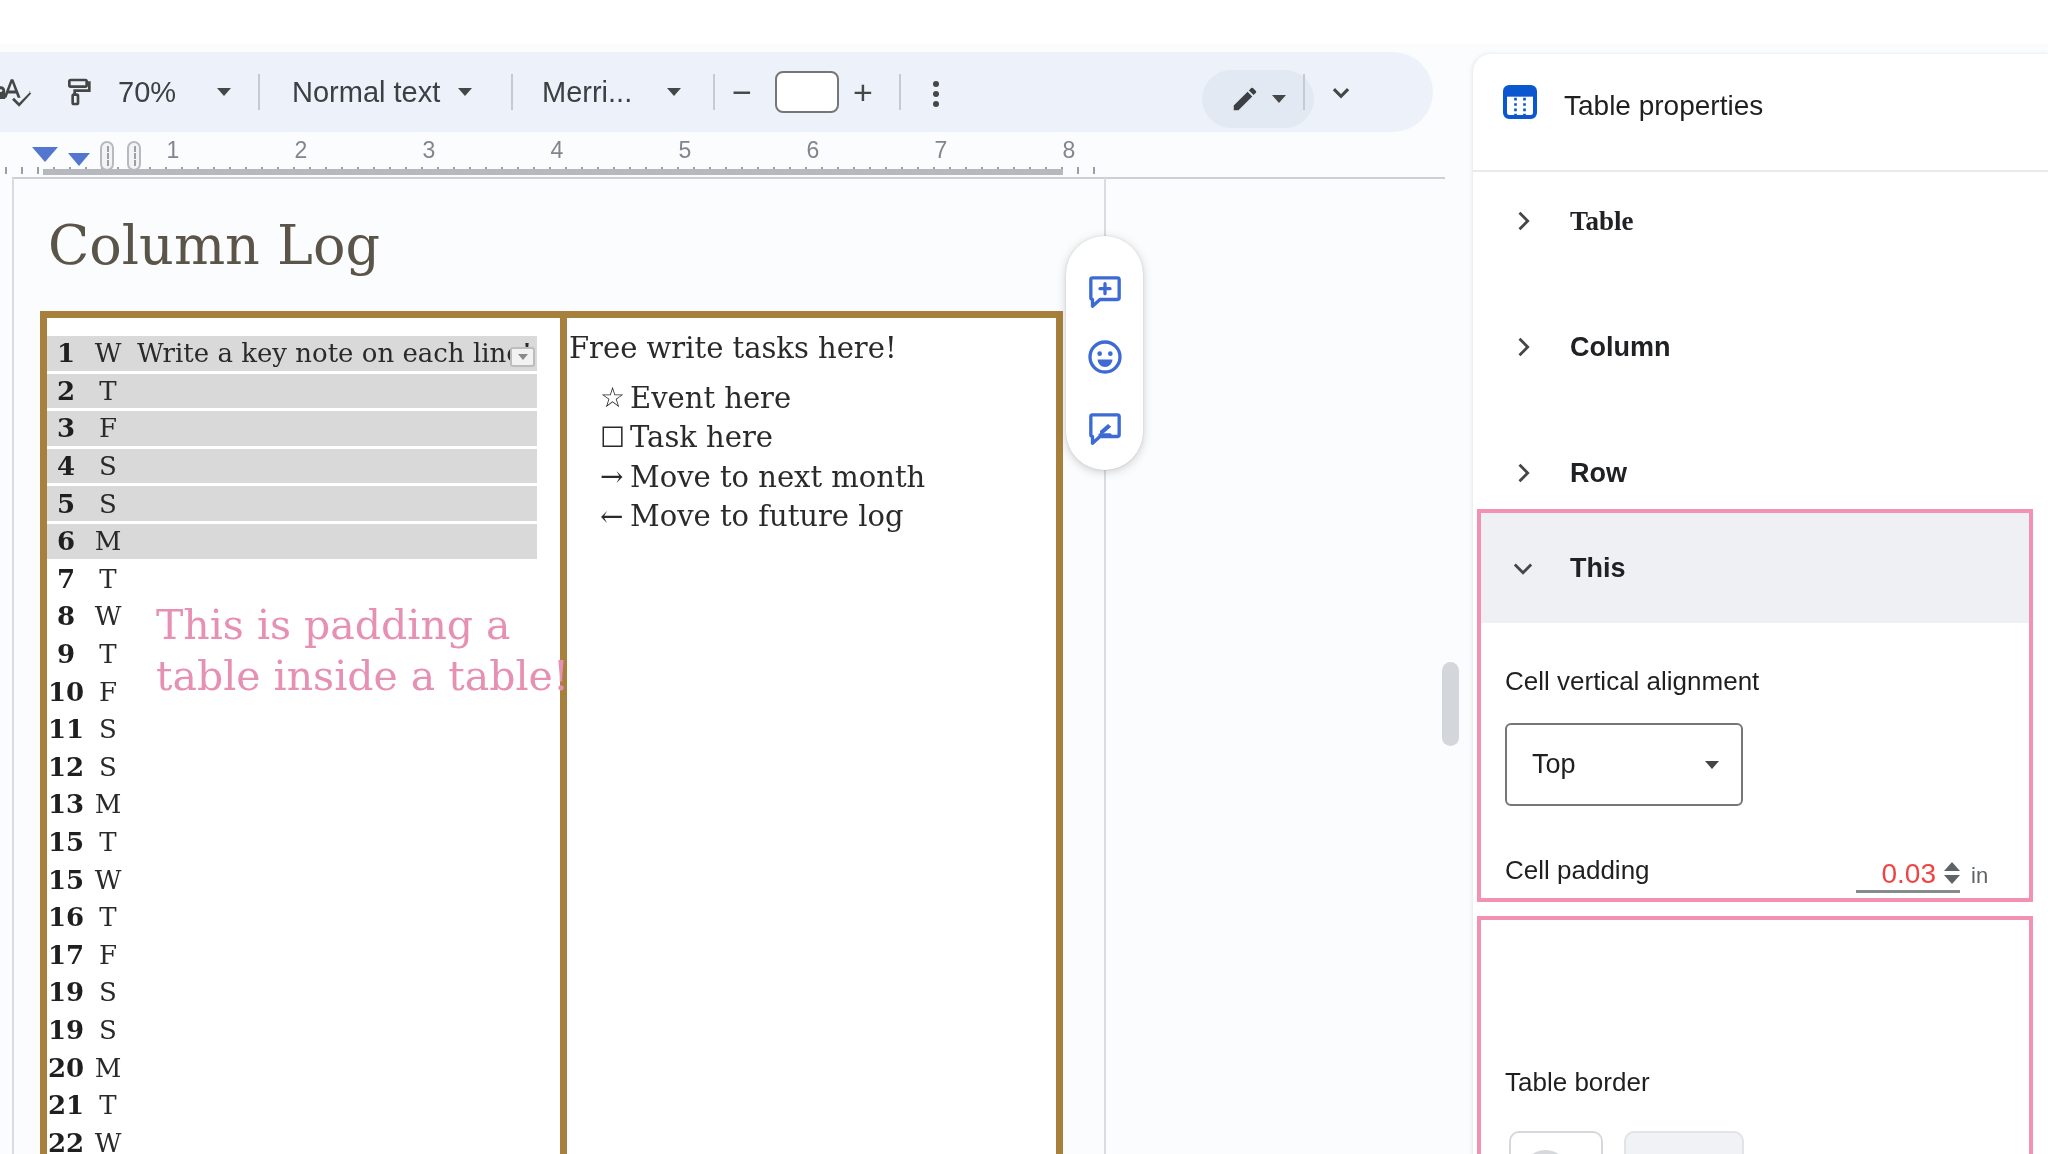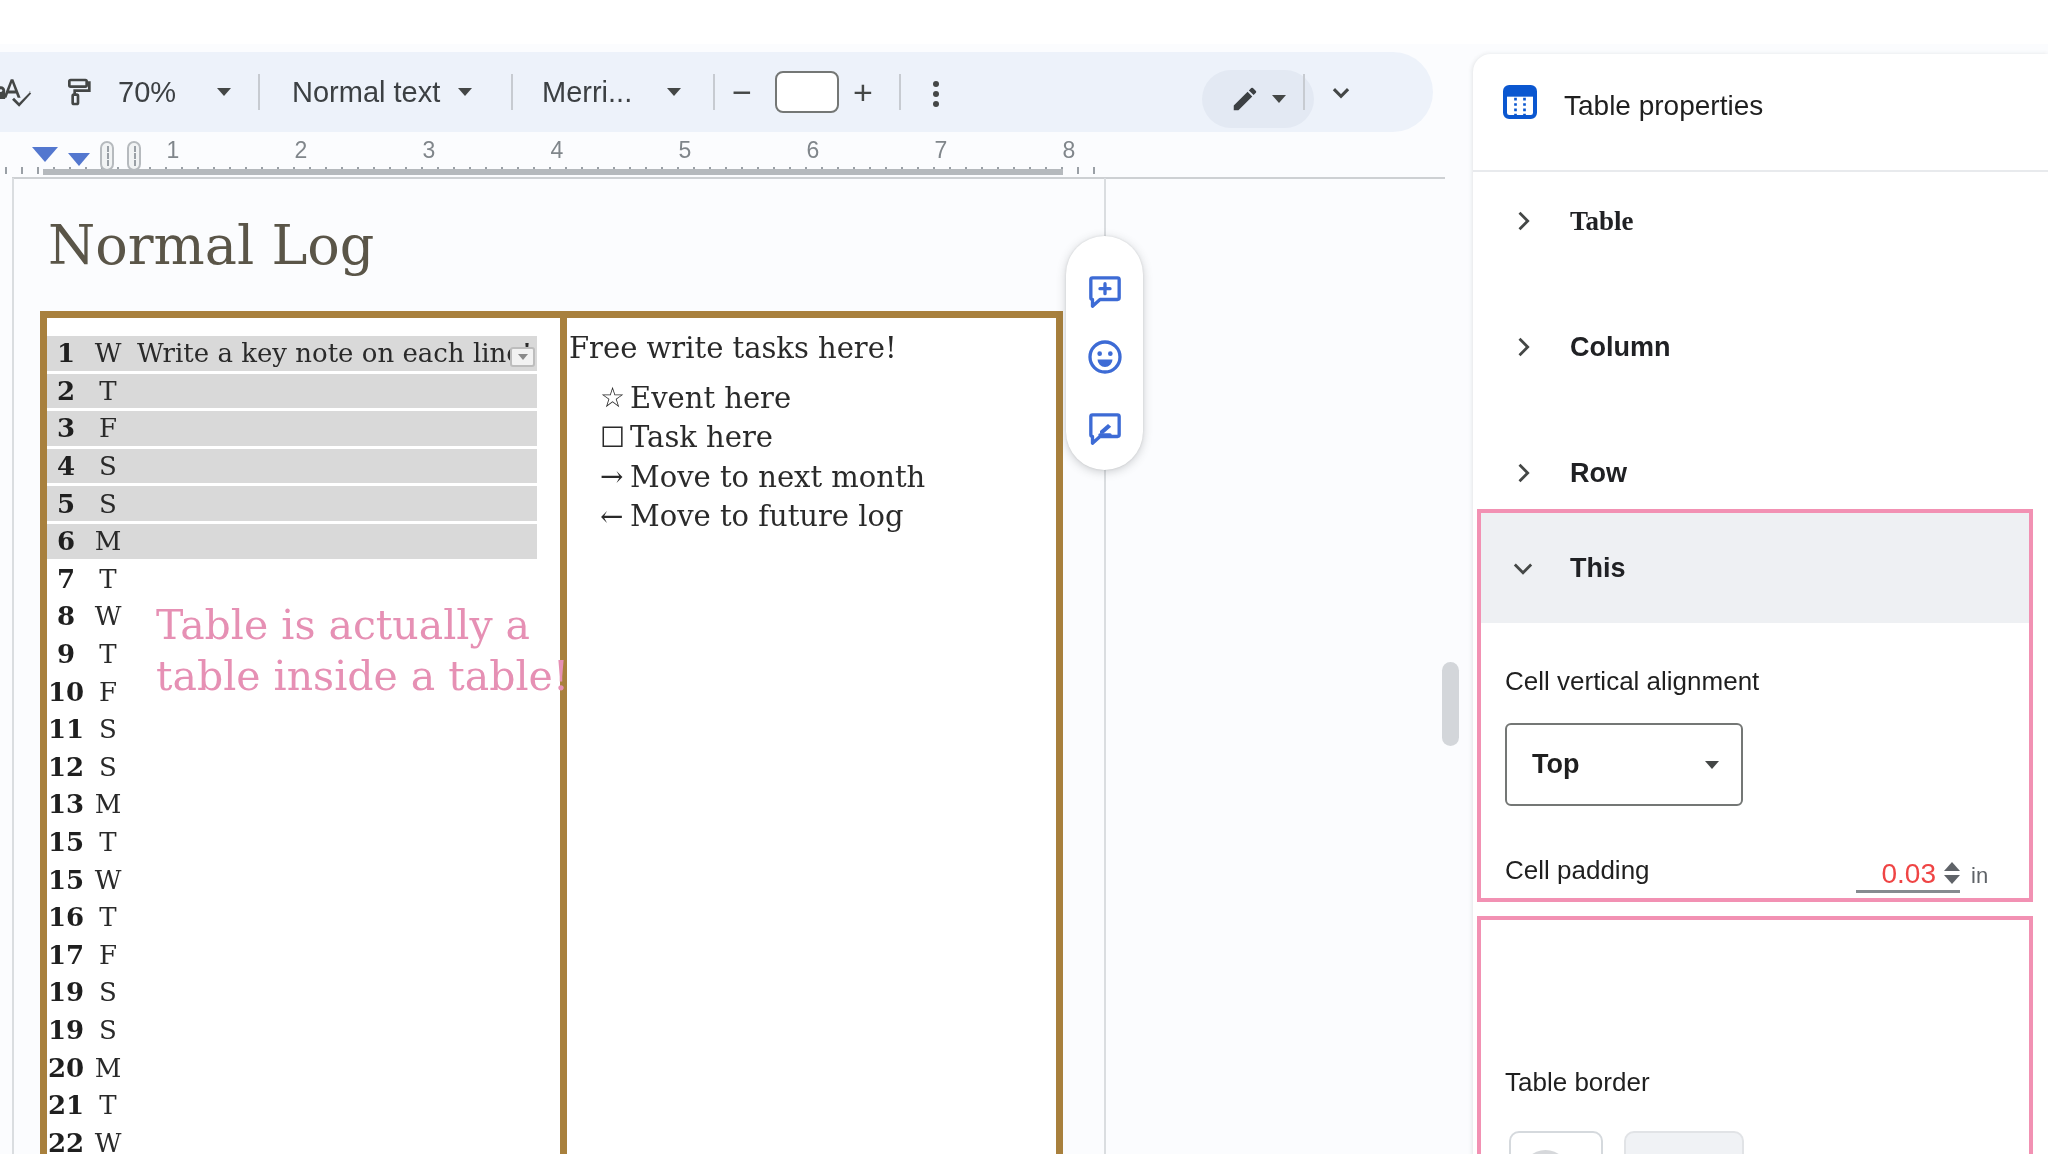--- a/index.html
+++ b/index.html
@@ -66,21 +66,21 @@
     box-shadow:-1px 0 4px rgba(60,64,67,.12); }
   .panel-title { position:absolute; left:91px; top:36px; font-size:28px; font-weight:500; color:#1f1f1f; }
   .panel-divider { position:absolute; left:0; right:0; top:116px; height:2px; background:#e8eaed; }
   .sec-row { position:absolute; left:0; width:100%; height:52px; display:flex; align-items:center; }
   .sec-chevron { position:absolute; left:36px; }
   .sec-label { position:absolute; left:97px; font-size:27px; font-weight:600; color:#202124; }
   .hl-box { position:absolute; left:4px; width:556px; border:4px solid #f291b3; background:#fff; }
   .hl-head { position:relative; height:110px; display:flex; align-items:center; }
   .hl-head.gray { background:#eef0f3; }
   .field-label { position:absolute; font-size:26px; color:#1f1f1f; }
-  .dropdown { position:absolute; background:#fff; border:2px solid #747775; border-radius:6px; display:flex; align-items:center;font-weight:bold; }
+  .dropdown { position:absolute; background:#fff; border:2px solid #747775; border-radius:6px; display:flex; align-items:center; }
   .dd-text { font-size:27px; color:#1f1f1f; padding-left:25px; flex:1; }
   .dd-caret { margin-right:22px; }
   .pad-field { position:absolute; left:375px; top:340px; width:104px; height:40px; border-bottom:3px solid #868b90; display:flex; align-items:flex-end; }
   .pad-value { flex:1; text-align:right; font-size:28px; color:#ef4444; padding-right:8px; }
   .stepper { display:flex; flex-direction:column; gap:4px; padding-bottom:6px; }
   .st-up { width:0; height:0; border-left:8px solid transparent; border-right:8px solid transparent; border-bottom:9px solid #5f6368; }
   .st-dn { width:0; height:0; border-left:8px solid transparent; border-right:8px solid transparent; border-top:9px solid #5f6368; }
   .unit { position:absolute; left:490px; top:350px; font-size:22px; color:#5f6368; }
   .swatch-btn { position:absolute; left:28px; top:211px; width:94px; height:85px; background:#fff; border:2px solid #d5d9dd; border-radius:10px; display:flex; align-items:center; }
   .swatch-circle { width:47px; height:47px; border-radius:50%; background:#d6d8db; margin-left:11px; }
@@ -258,21 +258,21 @@
       </div>
     <div class="col-handle" style="left:127px; top:2px;">
         <i></i>
       </div>
   </div>
 
   <div class="page-topline"></div>
   <div class="page-edge" style="left:12px;"></div>
   <div class="page-edge" style="left:1104px;"></div>
 
-  <div class="doc-title">Normal Log</div>
+  <div class="doc-title">Column Log</div>
 
   <div class="big-table">
     <div class="mid-divider"></div>
   </div>
 
   <div class="key-rows" id="key-rows">
       <div class="krow shaded">
         <span class="knum">1</span>
         <span class="kday">W</span>
         <span class="knote">Write a key note on each line!</span>
@@ -387,21 +387,21 @@
         <span class="kday">T</span>
         <span class="knote"></span>
       </div>
     </div>
 
   <div class="cell-dd">
     <span class="caret"></span>
   </div>
 
   <div class="pink-note">
-    <div>Table is actually a</div>
+    <div>This is padding a</div>
     <div>table inside a table!</div>
   </div>
 
   <div class="tasks">
     <div class="t-head">Free write tasks here!</div>
     <div id="task-items">
         <div class="t-item">
           <span class="t-glyph">☆</span>
           <span>Event here</span>
         </div>

